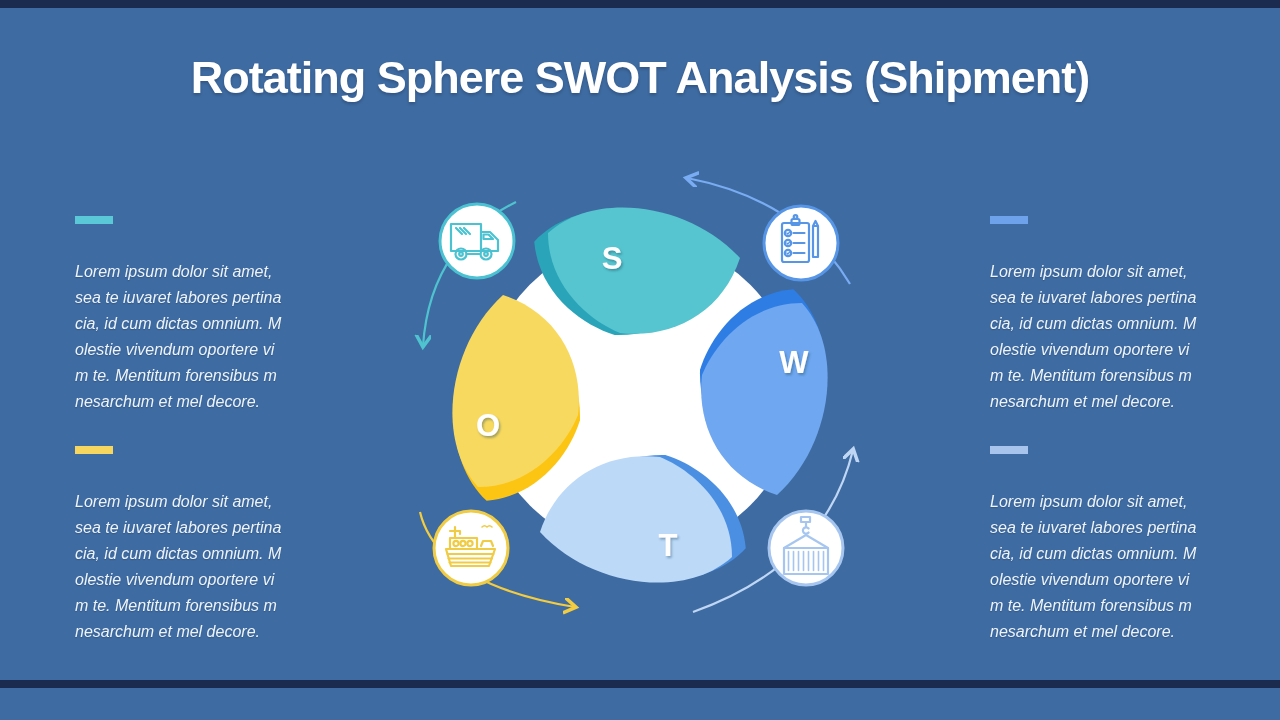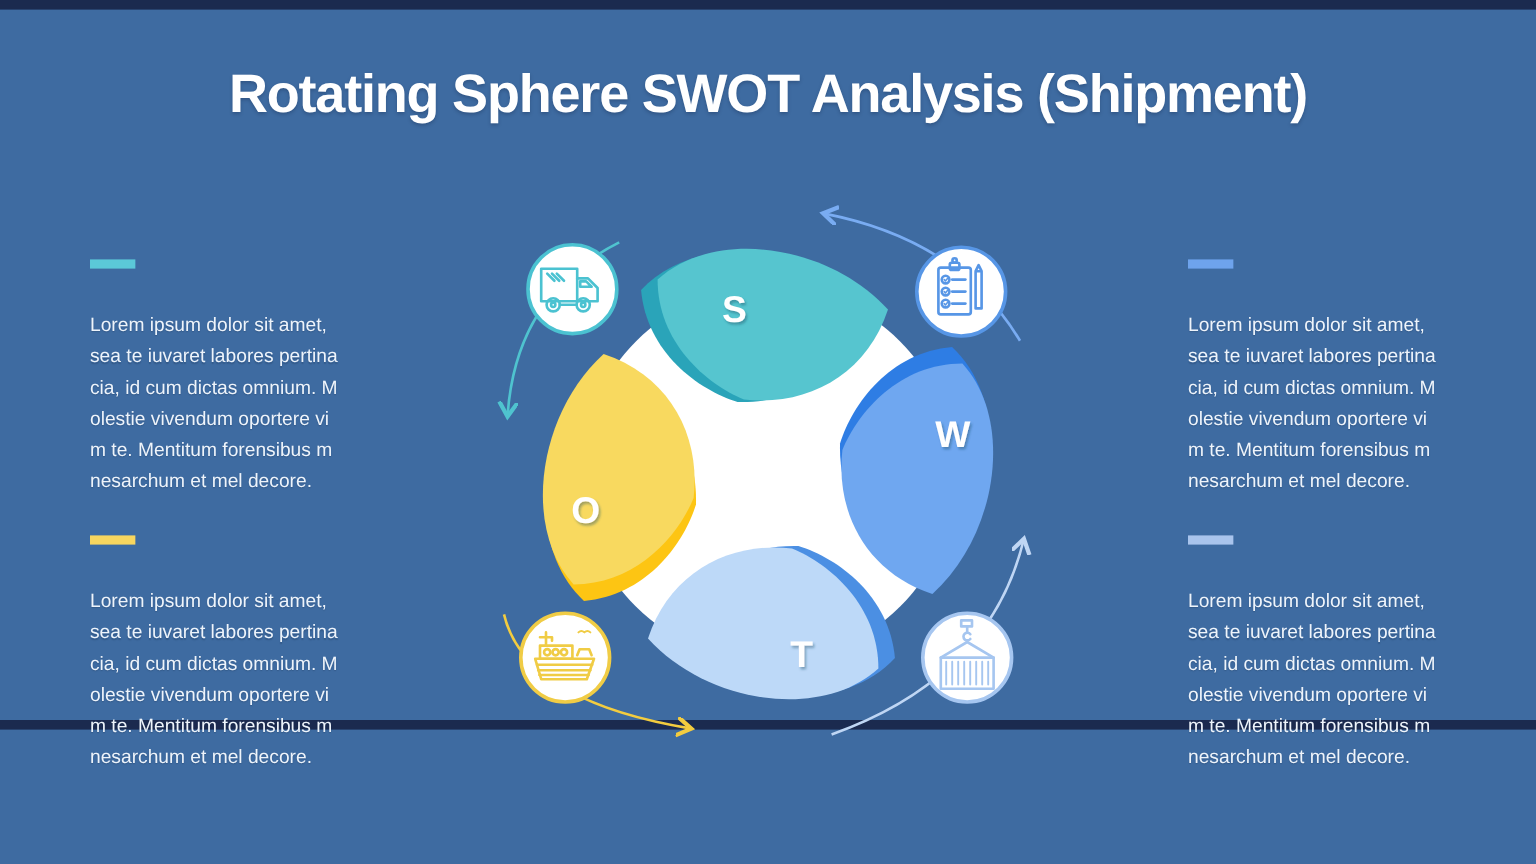--- a/index.html
+++ b/index.html
@@ -1,26 +1,26 @@
 <!DOCTYPE html>
 <html><head>
 <meta charset="utf-8">
 <style>
   html,body{margin:0;padding:0;}
   body{width:1280px;height:720px;overflow:hidden;position:relative;
        font-family:"Liberation Sans",sans-serif;}
-  .slide{position:absolute;inset:0;width:1280px;height:608px;background:#3e6ba1;}
+  .slide{position:absolute;inset:0;width:1280px;height:688px;background:#3e6ba1;}
   .frame-bar{position:absolute;left:0;width:1280px;height:8px;background:#1b2a4f;}
   .frame-bar.top{top:0;}
   .frame-bar.bottom{bottom:0;}
   .title{position:absolute;left:0;top:52px;width:1280px;margin:0;text-align:center;
          color:#ffffff;font-size:45px;font-weight:700;letter-spacing:-1px;
          text-shadow:0 2px 3px rgba(10,25,50,.25);}
   .tblock{position:absolute;width:248px;color:#eef4fb;font-size:16px;line-height:26px;
-          white-space:pre-line;text-shadow:0 1px 1px rgba(15,35,65,.25);}
+          white-space:pre-line;text-shadow:0 1px 1px rgba(15,35,65,.25);font-style:italic;}
   .tblock .bar{display:block;margin-bottom:9px;}
   .tb-tl{left:75px;top:190px;}
   .tb-bl{left:75px;top:420px;}
   .tb-tr{left:990px;top:190px;}
   .tb-br{left:990px;top:420px;}
   .diagram{position:absolute;left:390px;top:150px;width:500px;height:482px;}
   .blade-letter{font-family:"Liberation Sans",sans-serif;font-size:31px;font-weight:700;
                 fill:#ffffff;}
   .icon{fill:none;stroke-width:2.2;stroke-linecap:round;stroke-linejoin:round;}
 </style>

